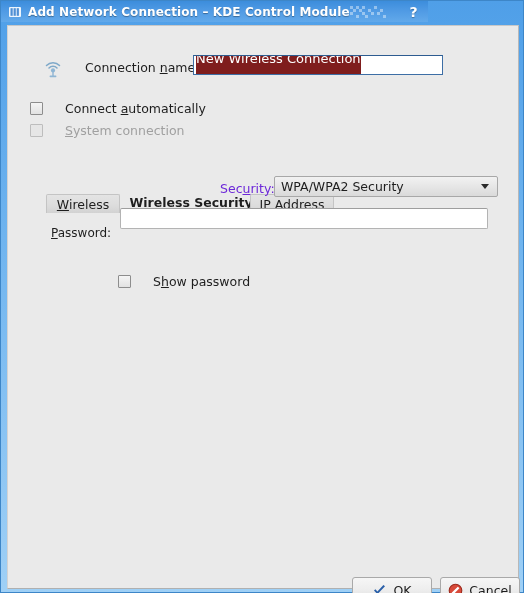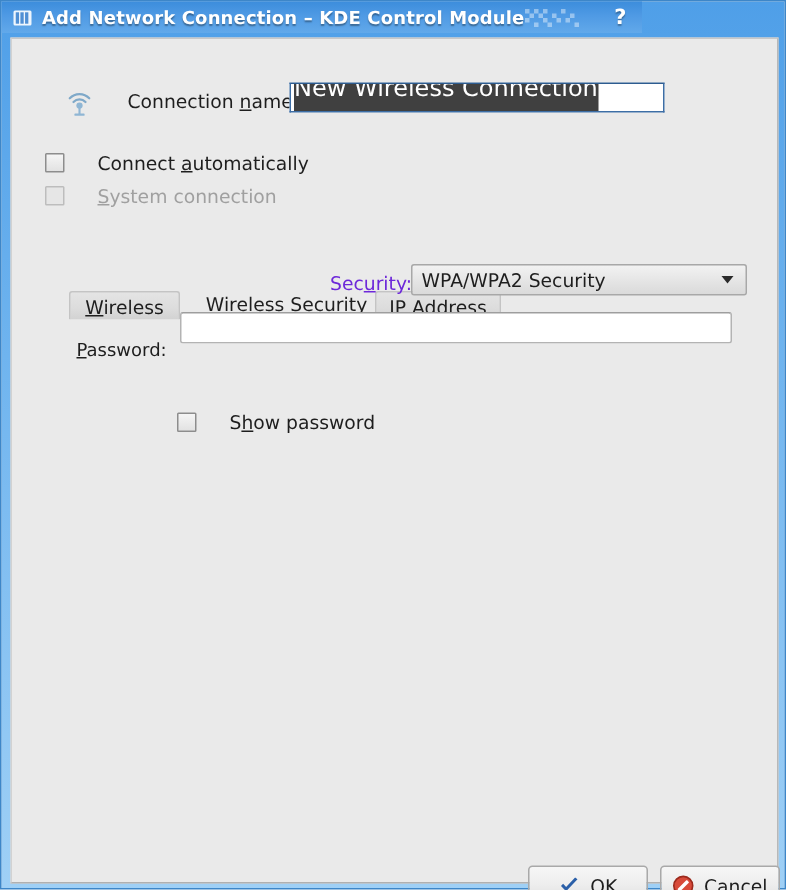--- a/index.html
+++ b/index.html
@@ -126,23 +126,23 @@
     box-sizing: border-box;
     background: #ffffff;
     border: 1px solid #3d6ea5;
     border-top-color: #2d5c90;
     display: flex;
     align-items: center;
     padding: 0 2px;
     overflow: hidden;
   }
   .conn-input .sel {
-    background: #404040;
+    background: #7f1d1d;
     color: #ffffff;
-    font-size: 16px;
+    font-size: 13px;
     padding: 1px 0 14px 0;
     white-space: nowrap;
   }
 
   
   .chk-row {
     position: absolute;
     display: flex;
     align-items: center;
     gap: 22px;
@@ -193,21 +193,21 @@
   .tab.inactive {
     background: linear-gradient(to bottom, #e4e4e4 0%, #dcdcdc 60%, #d2d2d2 100%);
     border: 1px solid #c4c4c4;
     border-bottom: none;
     top: 2px;
     height: 19px;
   }
   .tab.active {
     background: transparent;
     border: none;
-    font-weight: normal;
+    font-weight: bold;
   }
 
   
   .sec-label {
     position: absolute;
     left: 212px; top: 155px;
     font-size: 12.5px;
     color: #6d28d9;
   }
   .combo {

